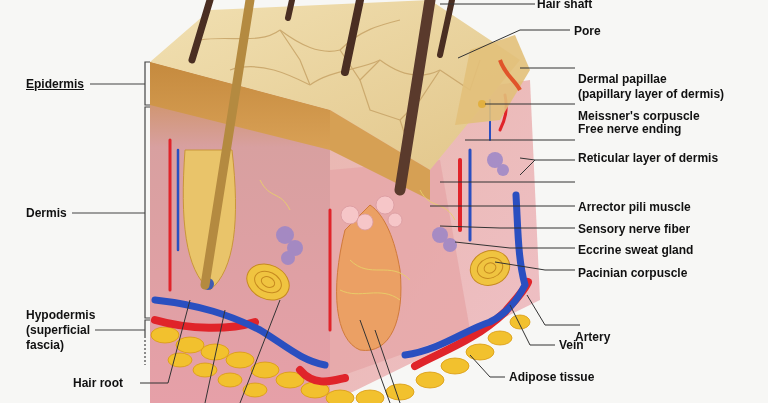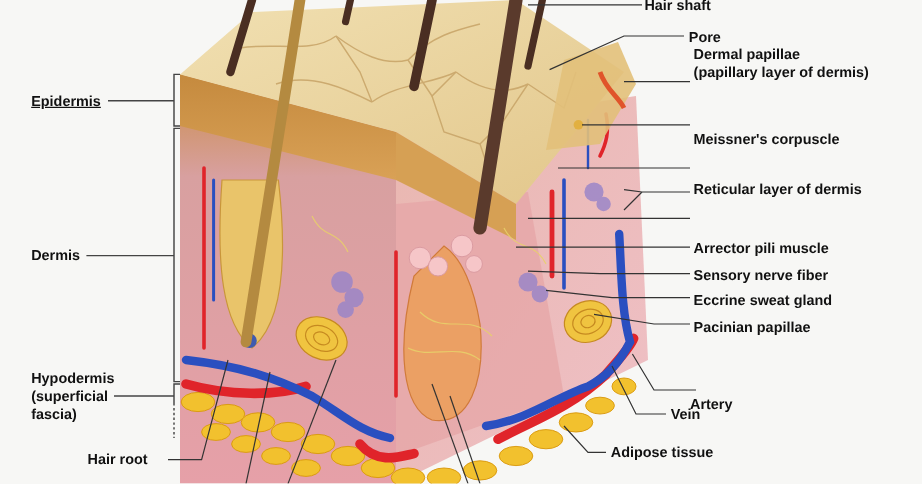--- a/index.html
+++ b/index.html
@@ -197,27 +197,28 @@
   <div class="lbl" style="left:26px; top:206px;">Dermis</div>
   <div class="lbl two" style="left:26px; top:308px;">
     <div>Hypodermis</div>
     <div>(superficial</div>
     <div>fascia)</div>
   </div>
   <div class="lbl" style="left:73px; top:376px;">Hair root</div>
 
   <div class="lbl" style="left:537px; top:-3px;">Hair shaft</div>
   <div class="lbl" style="left:574px; top:24px;">Pore</div>
-  <div class="lbl two" style="left:578px; top:38px;">
+  <div class="lbl two" style="left:578px; top:72px;">
     <div>Dermal papillae</div>
     <div>(papillary layer of dermis)</div>
   </div>
   <div class="lbl" style="left:578px; top:98px;margin-top:11px;">Meissner's corpuscle</div>
+  <div class="lbl" style="left:578px; top:122px;">Free nerve ending</div>
   <div class="lbl" style="left:578px; top:151px;">Reticular layer of dermis</div>
   <div class="lbl" style="left:578px; top:200px;">Arrector pili muscle</div>
   <div class="lbl" style="left:578px; top:222px;">Sensory nerve fiber</div>
   <div class="lbl" style="left:578px; top:243px;text-align:center;">Eccrine sweat gland</div>
-  <div class="lbl" style="left:578px; top:266px;">Pacinian papillae</div>
+  <div class="lbl" style="left:578px; top:266px;">Pacinian corpuscle</div>
   <div class="lbl" style="left:575px; top:319px;margin-top:11px;">Artery</div>
   <div class="lbl" style="left:559px; top:338px;">Vein</div>
   <div class="lbl" style="left:509px; top:370px;">Adipose tissue</div>
 
 </div>
 
 </body></html>

